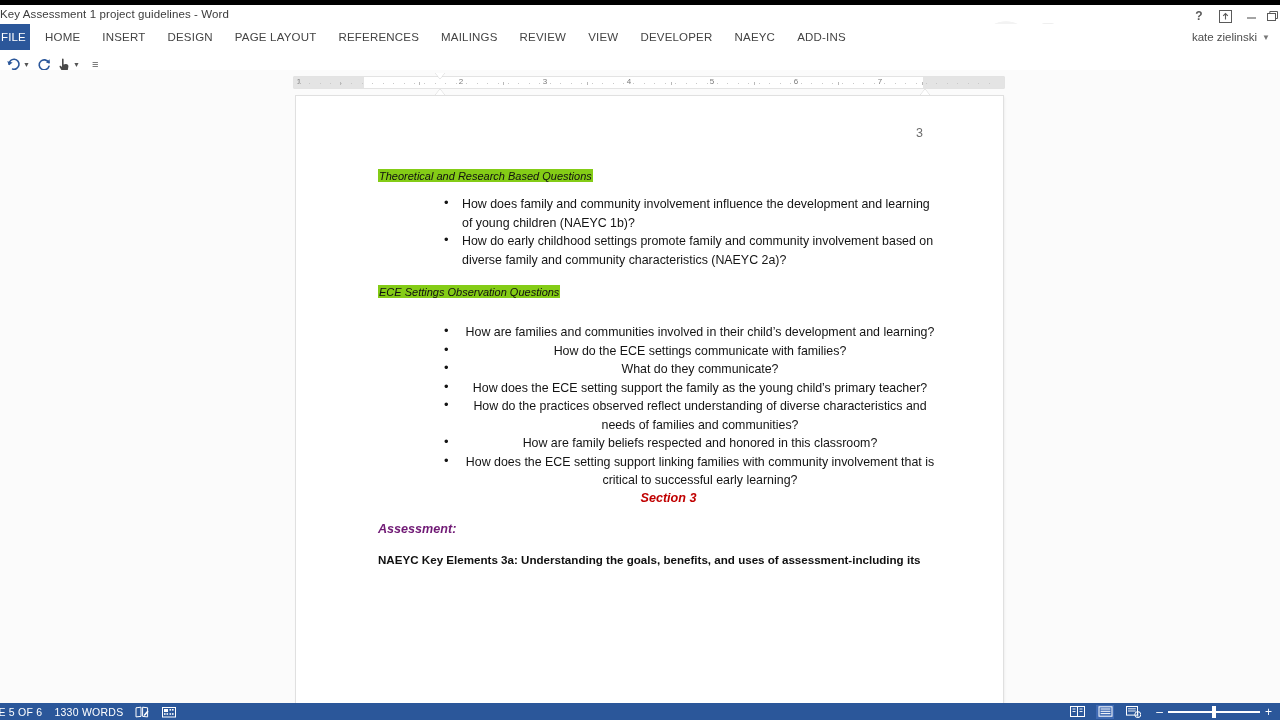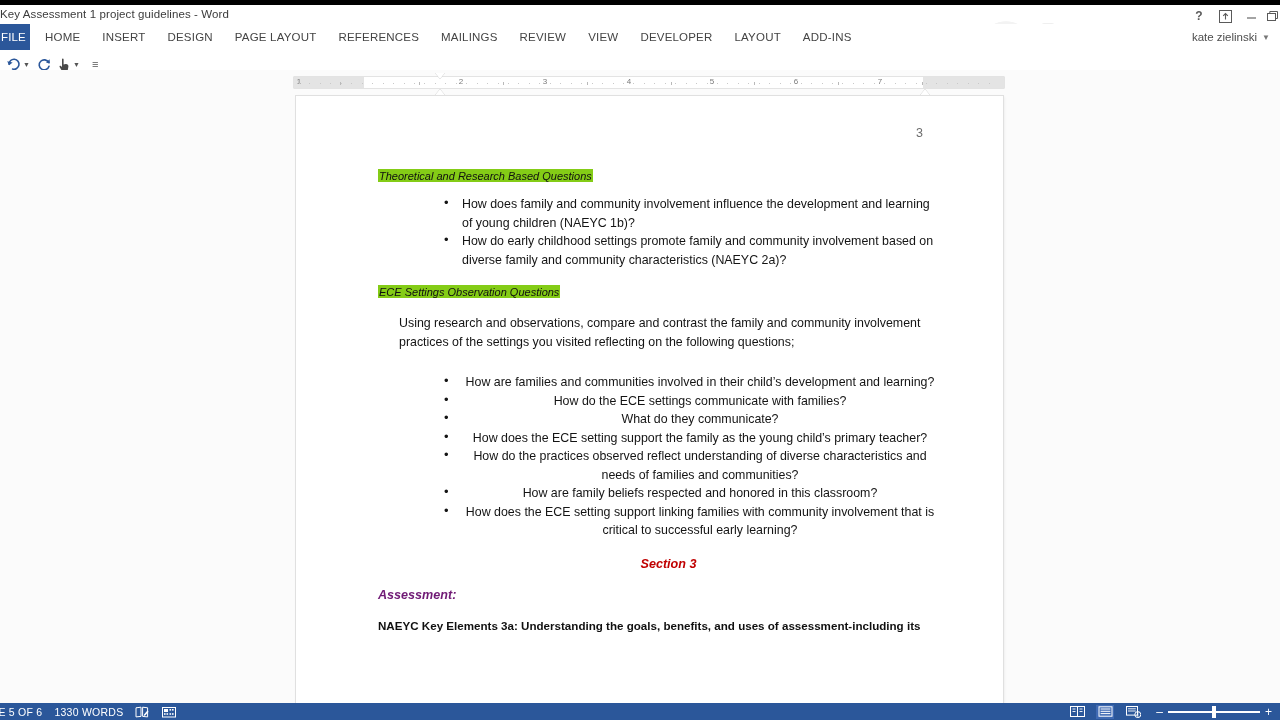--- a/index.html
+++ b/index.html
@@ -300,21 +300,21 @@
     margin-top: 13px;
     padding-left: 21px;
   }
 
   .section-head {
     text-align: center;
     color: #c00000;
     font-weight: bold;
     font-style: italic;
     font-size: 12.6px;
-    margin-top: 17px;
+    margin-top: 1px;
     padding-left: 21px;
   }
   .assessment-head {
     color: #701a75;
     font-weight: bold;
     font-style: italic;
     font-size: 12.6px;
     margin-top: 17px;
     padding-left: 0px;
   }
@@ -428,21 +428,21 @@
     <div class="tabs">
       <div class="tab">HOME</div>
       <div class="tab">INSERT</div>
       <div class="tab">DESIGN</div>
       <div class="tab">PAGE LAYOUT</div>
       <div class="tab">REFERENCES</div>
       <div class="tab">MAILINGS</div>
       <div class="tab">REVIEW</div>
       <div class="tab">VIEW</div>
       <div class="tab">DEVELOPER</div>
-      <div class="tab">LAYOUT</div>
+      <div class="tab">NAEYC</div>
       <div class="tab">ADD-INS</div>
     </div>
     <div class="user-name">
       <span>kate zielinski</span>
       <span class="user-caret">▼</span>
     </div>
   </div>
 
   <div class="qat">
     <div class="qat-btn">
@@ -576,21 +576,20 @@
 
         <ul class="doc-list">
           <li> How does family and community involvement influence the development and learning of young children (NAEYC 1b)?</li>
           <li>How do early childhood settings promote family and community involvement based on diverse family and community characteristics (NAEYC 2a)?</li>
         </ul>
 
         <div class="heading-line" style="margin-top:13px;">
           <span class="hl-heading">ECE Settings Observation Questions</span>
         </div>
 
-        <div class="para">Using research and observations, compare and contrast the family and community involvement practices of the settings you visited reflecting on the following questions;</div>
 
         <ul class="doc-list" style="margin-top:22px;text-align:center;">
           <li>How are families and communities involved in their child’s development and learning?</li>
           <li> How do the ECE settings communicate with families?</li>
           <li>What do they communicate?</li>
           <li> How does the ECE setting support the family as the young child’s primary teacher?</li>
           <li>How do the practices observed reflect understanding of diverse characteristics and needs of families and communities?</li>
           <li> How are family beliefs respected and honored in this classroom?</li>
           <li> How does the ECE setting support linking families with community involvement that is critical to successful early learning?</li>
         </ul>

